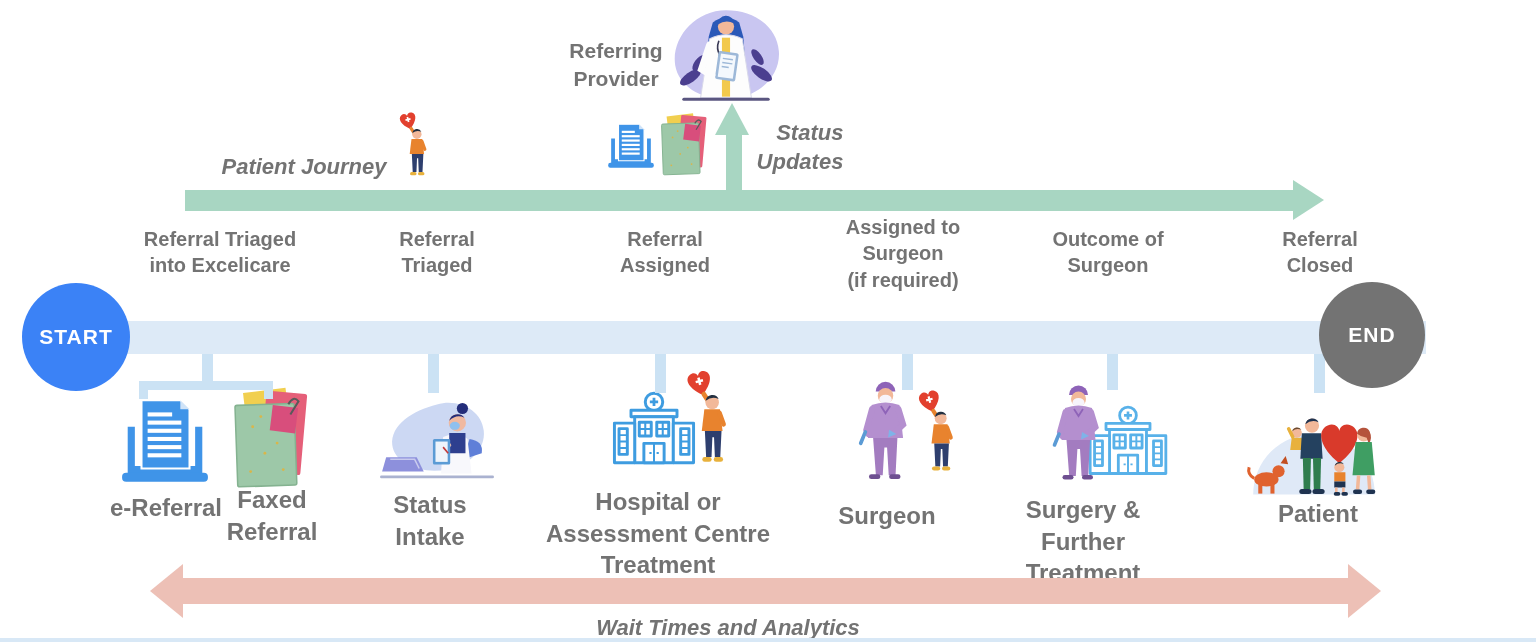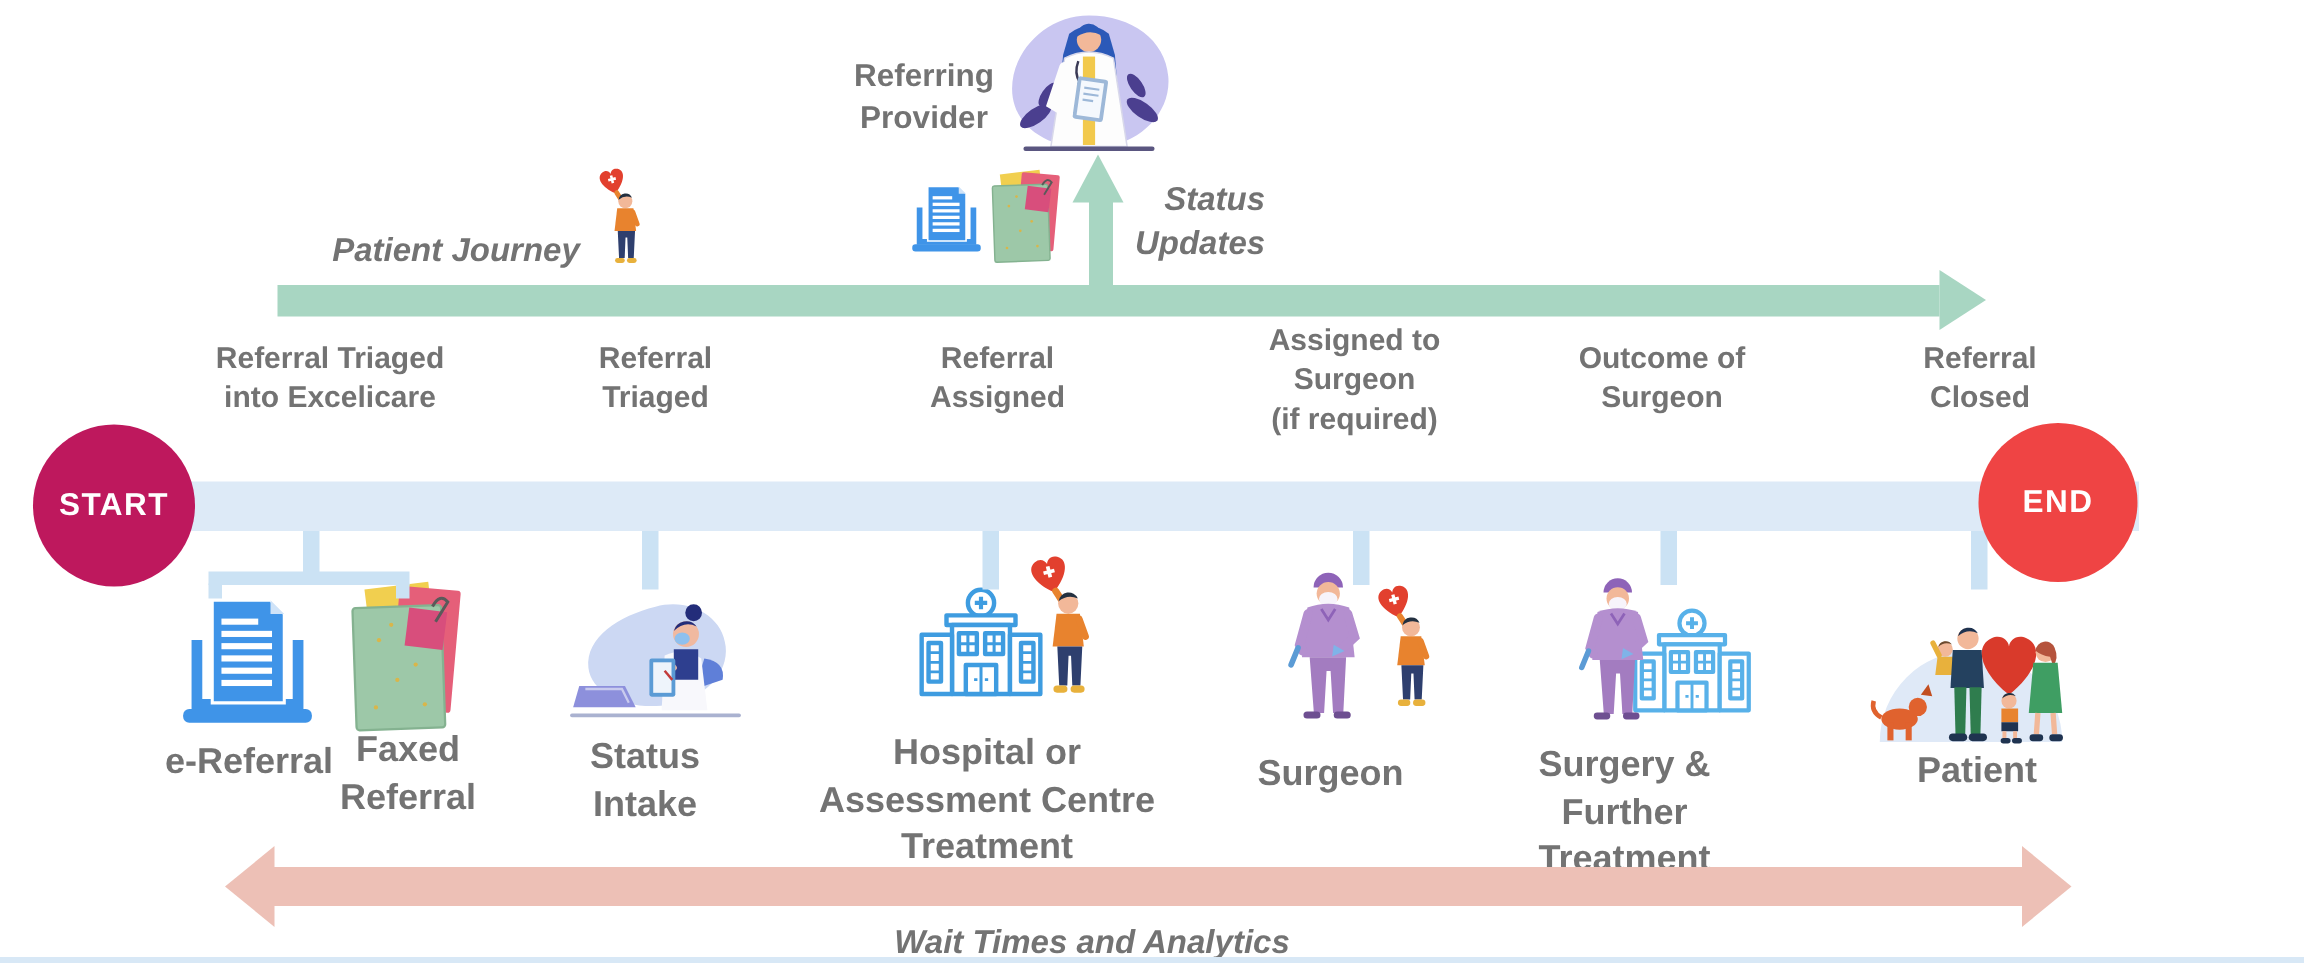--- a/index.html
+++ b/index.html
@@ -245,22 +245,22 @@
   <div class="stem" style="left:202px;top:354px;width:11px;height:29px"></div>
   <div class="stem" style="left:139px;top:381px;width:134px;height:9px"></div>
   <div class="stem" style="left:139px;top:389px;width:9px;height:10px"></div>
   <div class="stem" style="left:264px;top:389px;width:9px;height:10px"></div>
   <div class="stem" style="left:428px;top:354px;width:11px;height:39px"></div>
   <div class="stem" style="left:655px;top:354px;width:11px;height:39px"></div>
   <div class="stem" style="left:902px;top:354px;width:11px;height:36px"></div>
   <div class="stem" style="left:1107px;top:354px;width:11px;height:36px"></div>
   <div class="stem" style="left:1314px;top:354px;width:11px;height:39px"></div>
 
-  <div class="circle" style="left:22px;top:283px;width:108px;height:108px;background:#be185d">START</div>
-  <div class="circle" style="left:1319px;top:282px;width:106px;height:106px;background:#ef4444">END</div>
+  <div class="circle" style="left:22px;top:283px;width:108px;height:108px;background:#3b82f6">START</div>
+  <div class="circle" style="left:1319px;top:282px;width:106px;height:106px;background:#737373">END</div>
 
   <svg class="icon" style="left:118px;top:396px" width="94" height="90" viewBox="0 0 92 88">
       <use href="#sym-doc"></use>
     </svg>
   <svg class="icon" style="left:230px;top:386px" width="82" height="106" viewBox="0 0 80 104">
       <use href="#sym-folders"></use>
     </svg>
   <svg class="icon" style="left:376px;top:394px" width="122" height="90" viewBox="0 0 120 88">
       <use href="#sym-central"></use>
     </svg>

